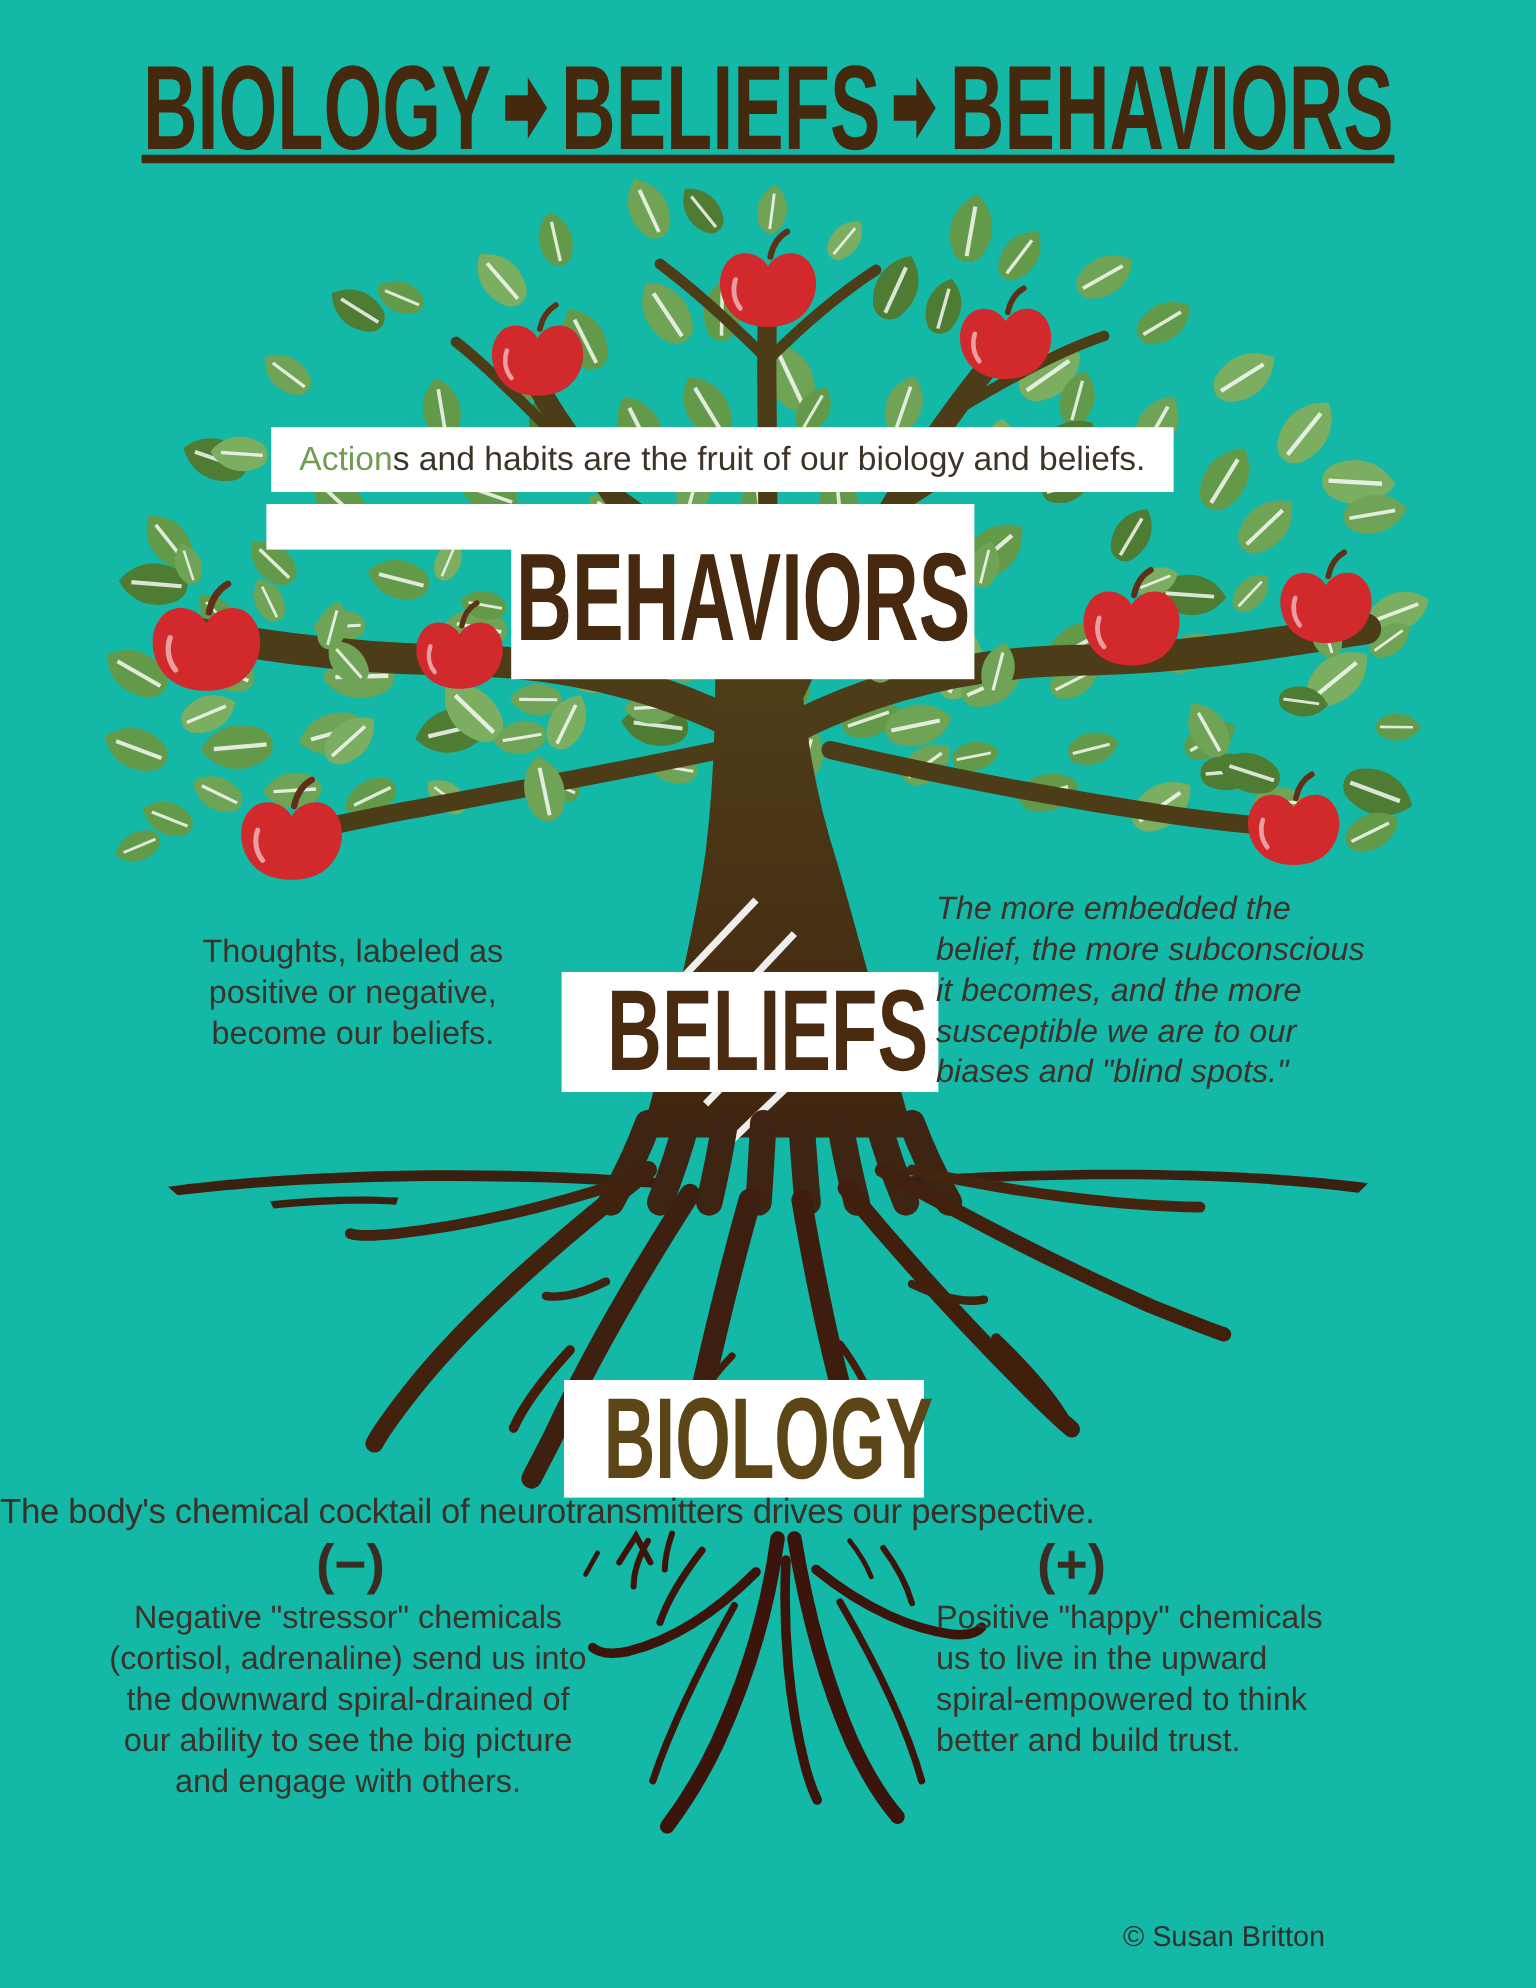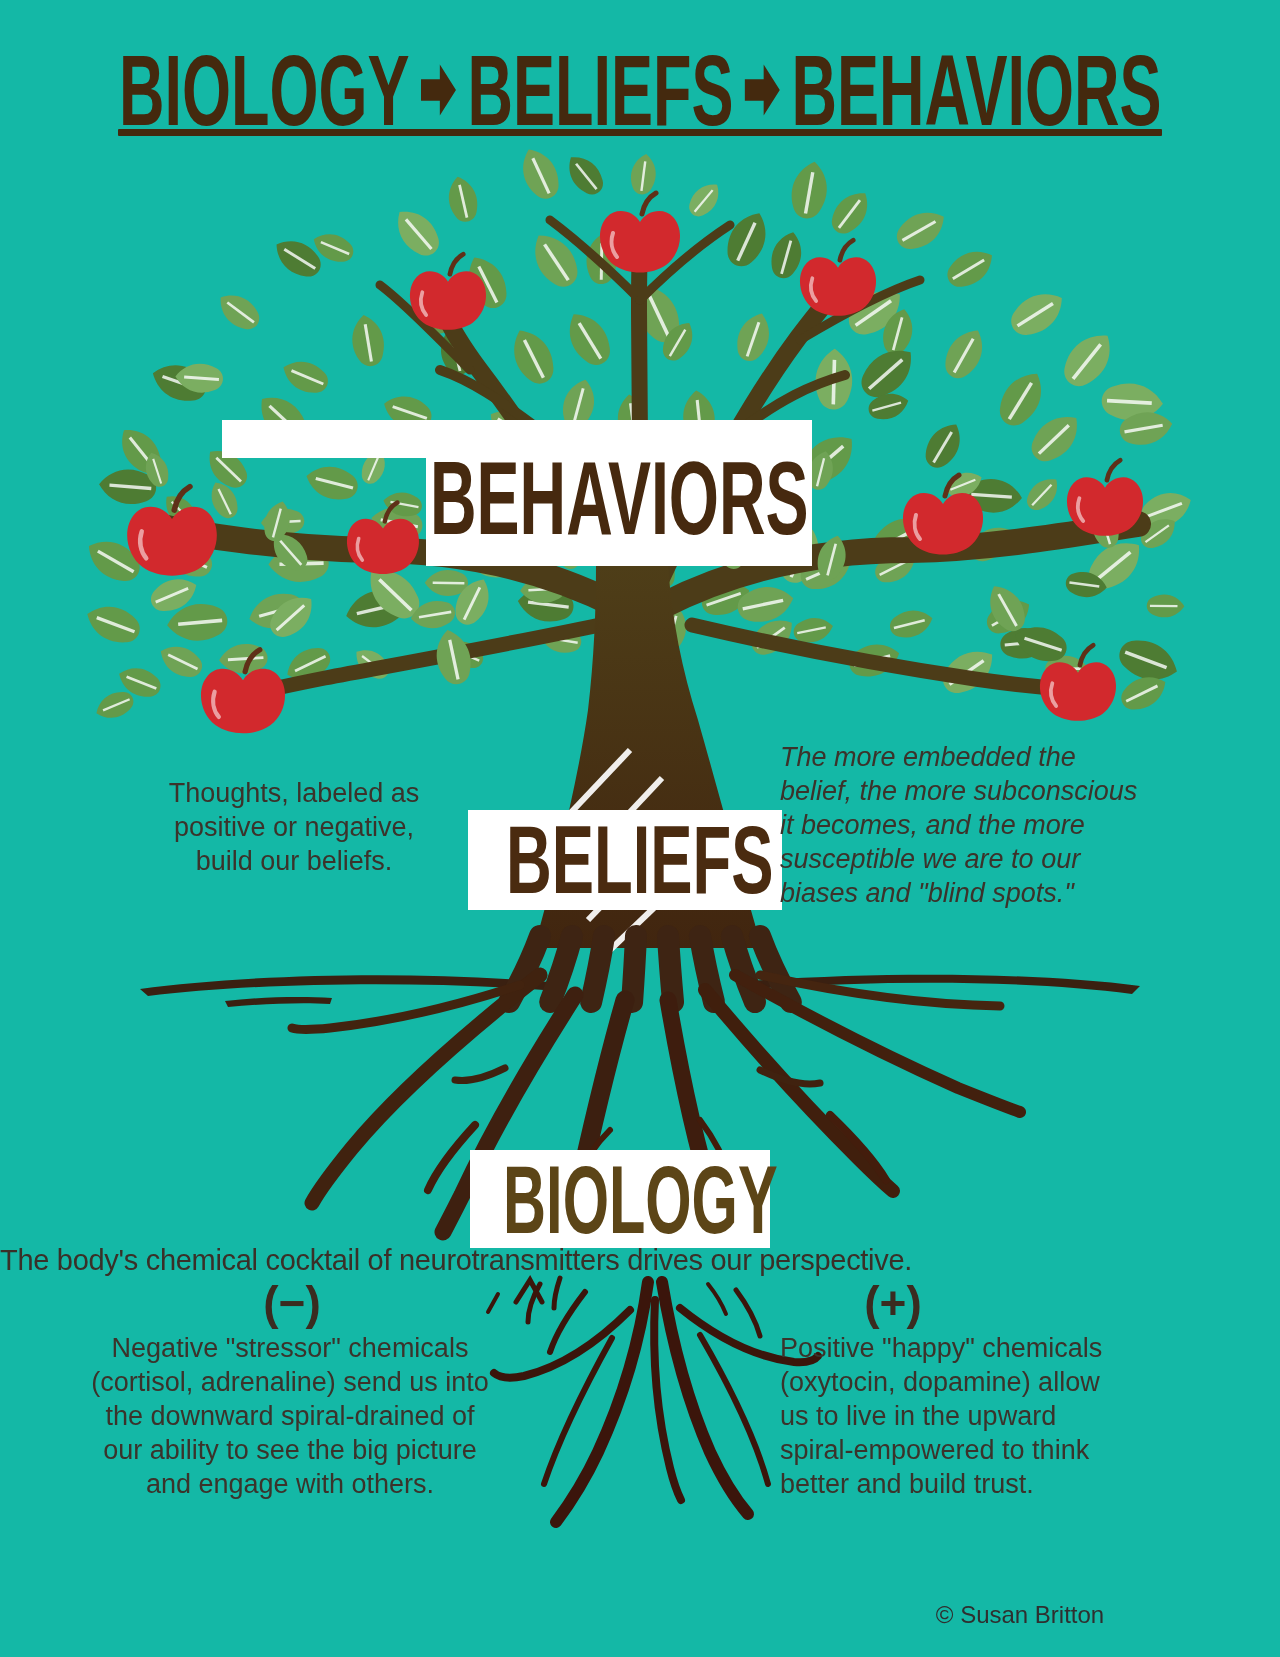--- a/index.html
+++ b/index.html
@@ -309,28 +309,33 @@
       </svg>
       <span>BELIEFS</span>
       <svg class="arrow-ic" viewBox="0 0 60 60">
         <polygon points="4,20 32,20 32,6 56,30 32,54 32,40 4,40" fill="#44290e"></polygon>
       </svg>
       <span>BEHAVIORS</span>
     </h1>
   </div>
   <div class="title-underline"></div>
 
+  <div class="wbox actions-banner abs">
+    <span>
+      <span class="grn">Action</span><span>s and habits are the fruit of our biology and beliefs.</span>
+    </span>
+  </div>
   <div class="wbox behaviors-box abs">
     <span class="cond">BEHAVIORS</span>
   </div>
 
   <div class="abs para p-left-beliefs">
     <div>Thoughts, labeled as</div>
     <div>positive or negative,</div>
-    <div>build our beliefs.</div>
+    <div>become our beliefs.</div>
   </div>
   <div class="abs beliefs-label">
     <span class="cond">BELIEFS</span>
   </div>
   <div class="abs para p-right-beliefs">
     <div>The more embedded the</div>
     <div>belief, the more subconscious</div>
     <div>it becomes, and the more</div>
     <div>susceptible we are to our</div>
     <div>biases and "blind spots."</div>
@@ -346,20 +351,19 @@
     <div>Negative "stressor" chemicals</div>
     <div>(cortisol, adrenaline) send us into</div>
     <div>the downward spiral-drained of</div>
     <div>our ability to see the big picture</div>
     <div>and engage with others.</div>
   </div>
 
   <div class="abs sym plus-sym">(+)</div>
   <div class="abs para p-plus">
     <div>Positive "happy" chemicals</div>
-    <div>(oxytocin, dopamine) allow</div>
     <div>us to live in the upward</div>
     <div>spiral-empowered to think</div>
     <div>better and build trust.</div>
   </div>
 
   <div class="abs copyright">© Susan Britton</div>
 </div>
 
 </body></html>

